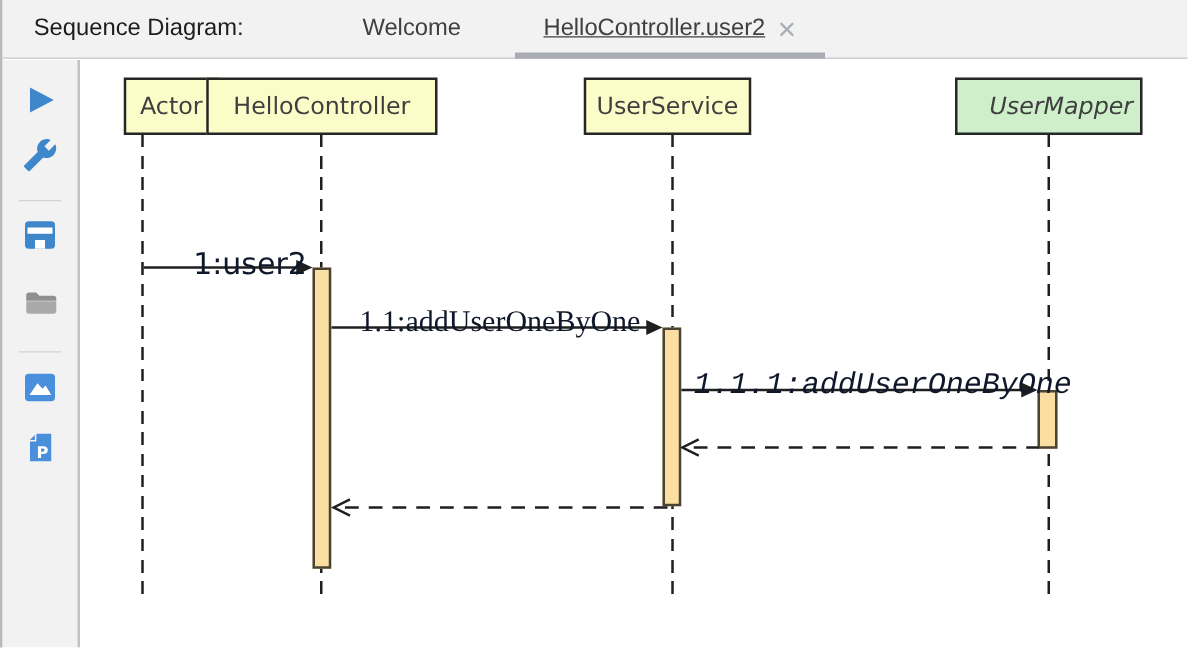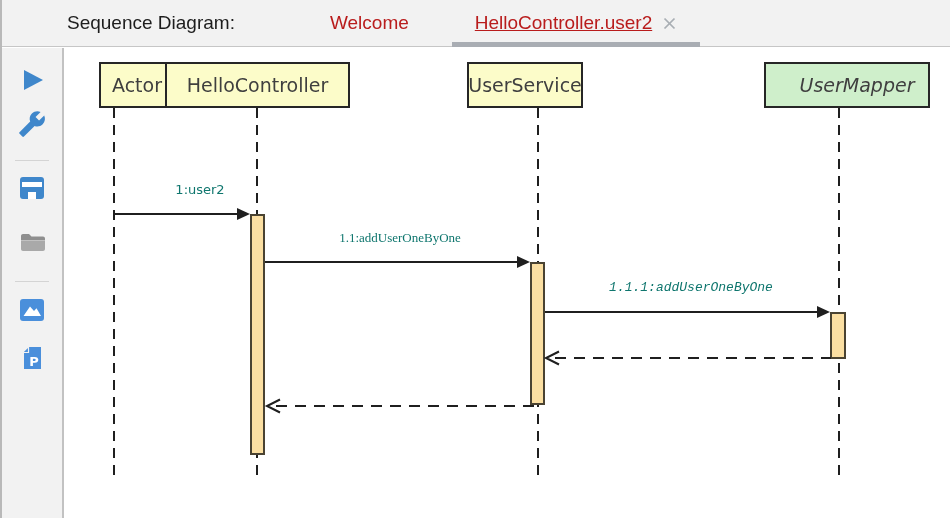--- a/index.html
+++ b/index.html
@@ -1,40 +1,40 @@
 <!DOCTYPE html>
 <html><head>
 <meta charset="utf-8">
 <style>
   html,body{margin:0;padding:0;}
   body{width:950px;height:518px;overflow:hidden;font-family:"Liberation Sans",sans-serif;background:#fff;}
   .window{position:relative;width:950px;height:518px;background:#fff;border-left:2px solid #b9b9b9;box-sizing:border-box;overflow:hidden;}
 
   
-  .topbar{position:absolute;left:0;top:0;right:0;height:47px;background:#f2f2f2;border-bottom:1px solid #c6c6c6;display:flex;align-items:center;box-sizing:border-box;padding-left:40px;}
+  .topbar{position:absolute;left:0;top:0;right:0;height:47px;background:#f2f2f2;border-bottom:1px solid #c6c6c6;display:flex;align-items:center;box-sizing:border-box;}
   .topbar .title{margin-left:25px;font-size:19px;color:#1d1d1d;}
-  .tab{position:relative;height:100%;display:inline-flex;align-items:center;padding:0 12px;font-size:19px;color:#b91c1c;cursor:default;}
+  .tab{position:relative;height:100%;display:inline-flex;align-items:center;padding:0 12px;font-size:19px;color:#404040;cursor:default;}
   .tab.welcome{margin-left:83px;}
   .tab.active{margin-left:31px;padding:0 23px;text-decoration:underline;}
   .tab.active::after{content:"";position:absolute;left:0;right:0;bottom:-1px;height:5px;background:#a9adb3;}
   .tab .close{margin-left:10px;display:inline-flex;align-items:center;}
 
   
   .sidebar{position:absolute;left:0;top:48px;bottom:0;width:62px;background:#f2f2f2;border-right:2px solid #c2c2c2;box-sizing:border-box;}
   .tool{position:absolute;left:16px;width:28px;height:28px;display:flex;align-items:center;justify-content:center;}
   .tooldiv{position:absolute;left:13px;width:34px;height:1px;background:#d4d4d4;}
 
   
   .canvas{position:absolute;left:62px;top:48px;right:0;bottom:0;background:#fff;} 
   .lifeline{position:absolute;width:2px;background-image:repeating-linear-gradient(to bottom,#1f1f1f 0 10px,transparent 10px 17px);}
   .pbox{position:absolute;top:62px;height:46px;box-sizing:border-box;border:2px solid #262626;display:flex;align-items:center;justify-content:center;font-family:"DejaVu Sans",sans-serif;font-size:19px;color:#3f3f3f;background:#FCFCC9;}
   .pbox.green{background:#CFEFCB;font-style:italic;}
   .actbar{position:absolute;box-sizing:border-box;background:#FBDFA2;border:2px solid #4a4332;}
   .msvg{position:absolute;}
-  .mlabel{position:absolute;font-family:"DejaVu Sans",sans-serif;font-size:13px;color:#0f766e;text-align:center;white-space:nowrap;}
+  .mlabel{position:absolute;font-family:"DejaVu Sans",sans-serif;font-size:24px;color:#0f172a;text-align:center;white-space:nowrap;margin-top:15px;}
   .mlabel.italic{font-style:italic;}
 </style>
 </head>
 <body>
 
 <div class="window">
 
   <div class="topbar">
     <span class="title">Sequence Diagram:</span>
     <span class="tab welcome">
@@ -137,16 +137,16 @@
     <line x1="12" y1="10" x2="274" y2="10" stroke="#1f1f1f" stroke-width="2" stroke-dasharray="11 8"></line>
     <path d="M16 3.5 L3 10 L16 16.5" fill="none" stroke="#1f1f1f" stroke-width="2"></path>
   </svg>
 
   <div class="mlabel" style="left:128px;top:182px;width:140px;">1:user2</div>
   <div class="mlabel" style="left:268px;top:230px;width:260px;font-family:Liberation Serif, serif;">1.1:addUserOneByOne</div>
   <div class="mlabel italic" style="left:553px;top:280px;width:272px;font-family:Liberation Mono, monospace;">1.1.1:addUserOneByOne</div>
 
   <div class="pbox" style="left:75px;width:76px;margin-left:22px;">Actor</div>
   <div class="pbox" style="left:163px;width:185px;">HelloController</div>
-  <div class="pbox" style="left:465px;width:116px;">UserService</div>
-  <div class="pbox green" style="left:762px;width:166px;padding-left:20px;">UserMapper</div>
+  <div class="pbox" style="left:465px;width:134px;">UserService</div>
+  <div class="pbox green" style="left:762px;width:150px;padding-left:20px;">UserMapper</div>
 
 </div>
 
 </body></html>

